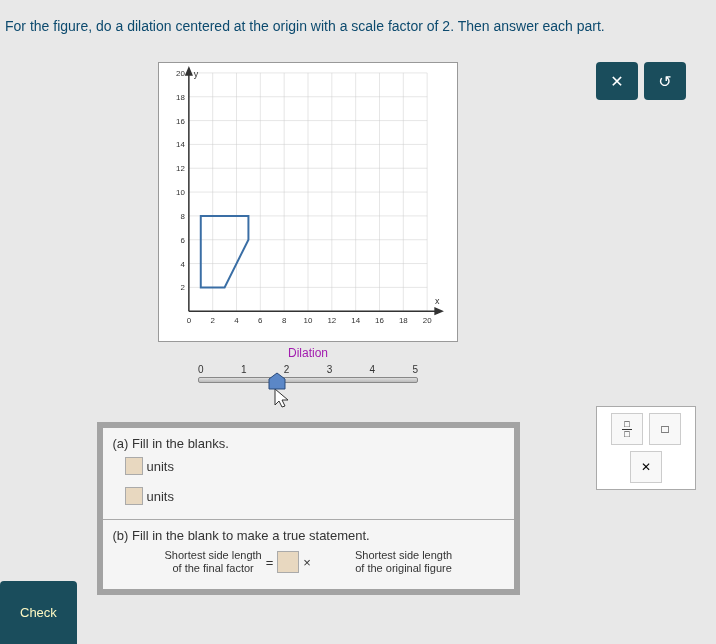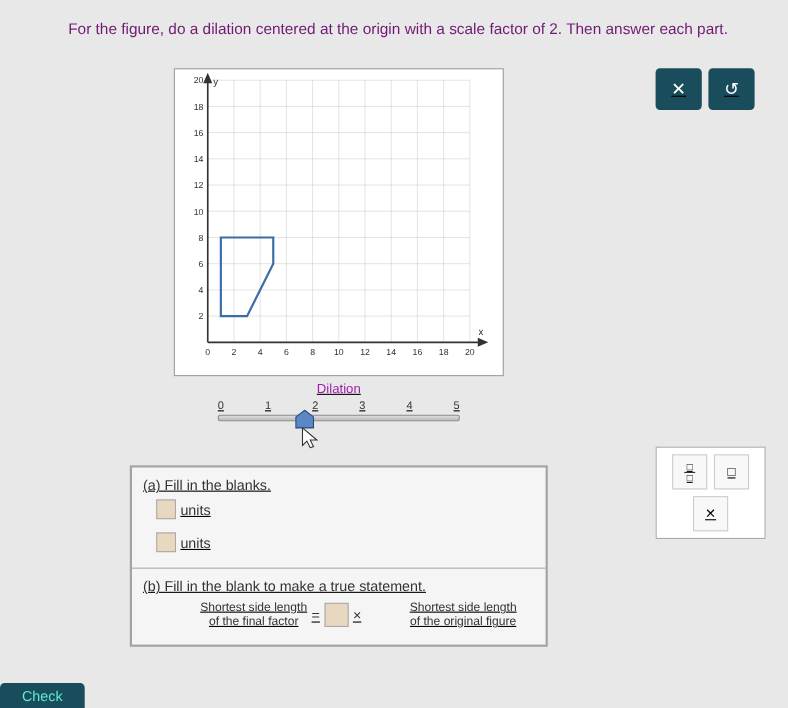--- a/index.html
+++ b/index.html
@@ -5,29 +5,27 @@
     * { box-sizing: border-box; margin: 0; padding: 0; }
     body {
       font-family: Arial, sans-serif;
       background: #e8e8e8;
       width: 716px;
       height: 644px;
       position: relative;
       overflow: hidden;
     }
     .question-text {
-      padding: 18px 20px 8px 20px;
+      padding: 18px 20px 8px 5px;
       font-size: 14px;
-      color: #701a75;
-      margin-left: 42px;
+      color: #0c4a6e;
     }
     .main-area {
       display: flex;
       padding: 0 20px;
-      text-decoration: underline;
     }
     .center-col {
       flex: 1;
       display: flex;
       flex-direction: column;
       align-items: center;
       padding-top: 20px;
     }
     .grid-box {
       background: white;
@@ -69,23 +67,23 @@
       height: 18px;
       cursor: pointer;
       transform: translateX(-9px);
     }
     .cursor-arrow {
       font-size: 20px;
       margin-top: 4px;
       margin-left: -50px;
     }
     .answers {
-      width: 380px;
+      width: 423px;
       margin-top: 8px;
-      border: 2px solid #a3a3a3;
+      border: 6px solid #a3a3a3;
       background: #f5f5f5;
     }
     .answer-section {
       border-bottom: 1px solid #aaa;
       padding: 8px 10px;
       font-size: 13px;
       color: #333;
     }
     .answer-section:last-child { border-bottom: none; }
     .answer-line {
@@ -174,23 +172,23 @@
       align-items: center;
       font-size: 9px;
       line-height: 1;
     }
     .frac-top { border-bottom: 1px solid #333; padding: 0 2px; }
     .check-btn {
       position: absolute;
       bottom: 0;
       left: 0;
       background: #1a4d5c;
-      color: #5eead4;
+      color: #fef9c3;
       border: none;
-      padding: 4px 20px;
+      padding: 24px 20px;
       border-radius: 4px 4px 0 0;
       font-size: 13px;
       cursor: pointer;
     }
   </style>
 </head>
 <body>
 
 <div class="question-text">For the figure, do a dilation centered at the origin with a scale factor of 2. Then answer each part.</div>
 

